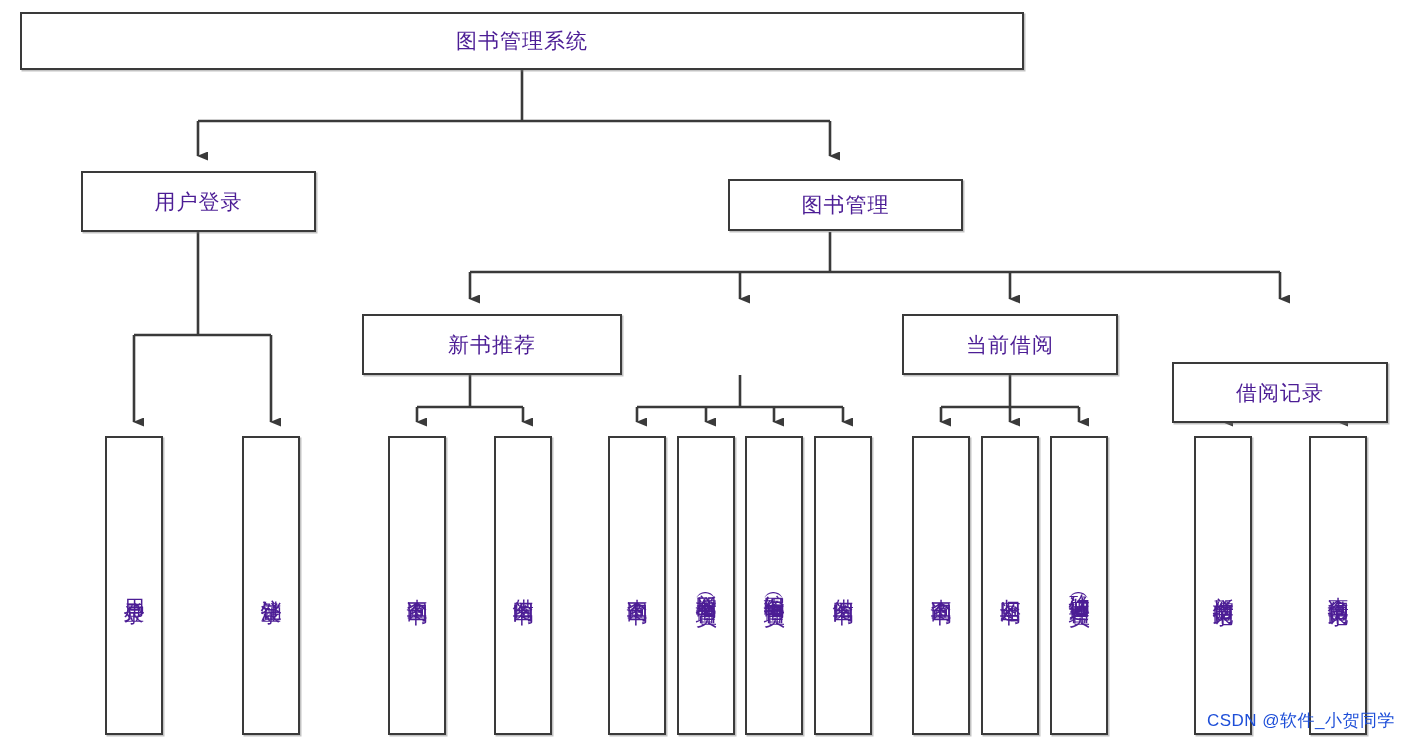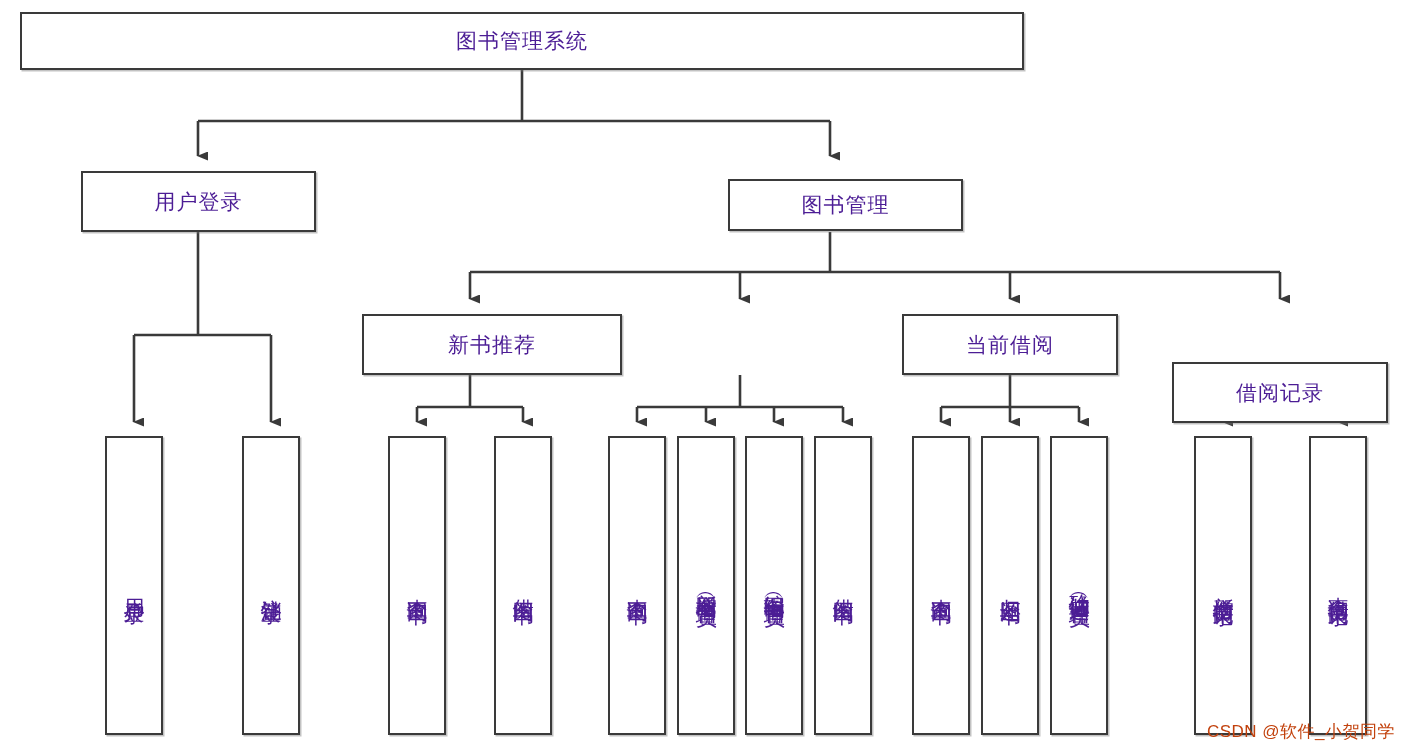--- a/index.html
+++ b/index.html
@@ -53,23 +53,23 @@
   .node.vert .vtext {
     writing-mode: vertical-rl;
     text-orientation: upright;
     display: block;
     text-align: center;
     white-space: nowrap;
   }
   .watermark {
     position: absolute;
     right: 10px;
-    bottom: 4px;
+    bottom: 15px;
     font-size: 17px;
-    color: #c2410c;
+    color: #1d4ed8;
     letter-spacing: 0.5px;
     white-space: nowrap;
     z-index: 5;
   }
 </style>
 </head>
 <body>
 
 <div id="canvas">
 

